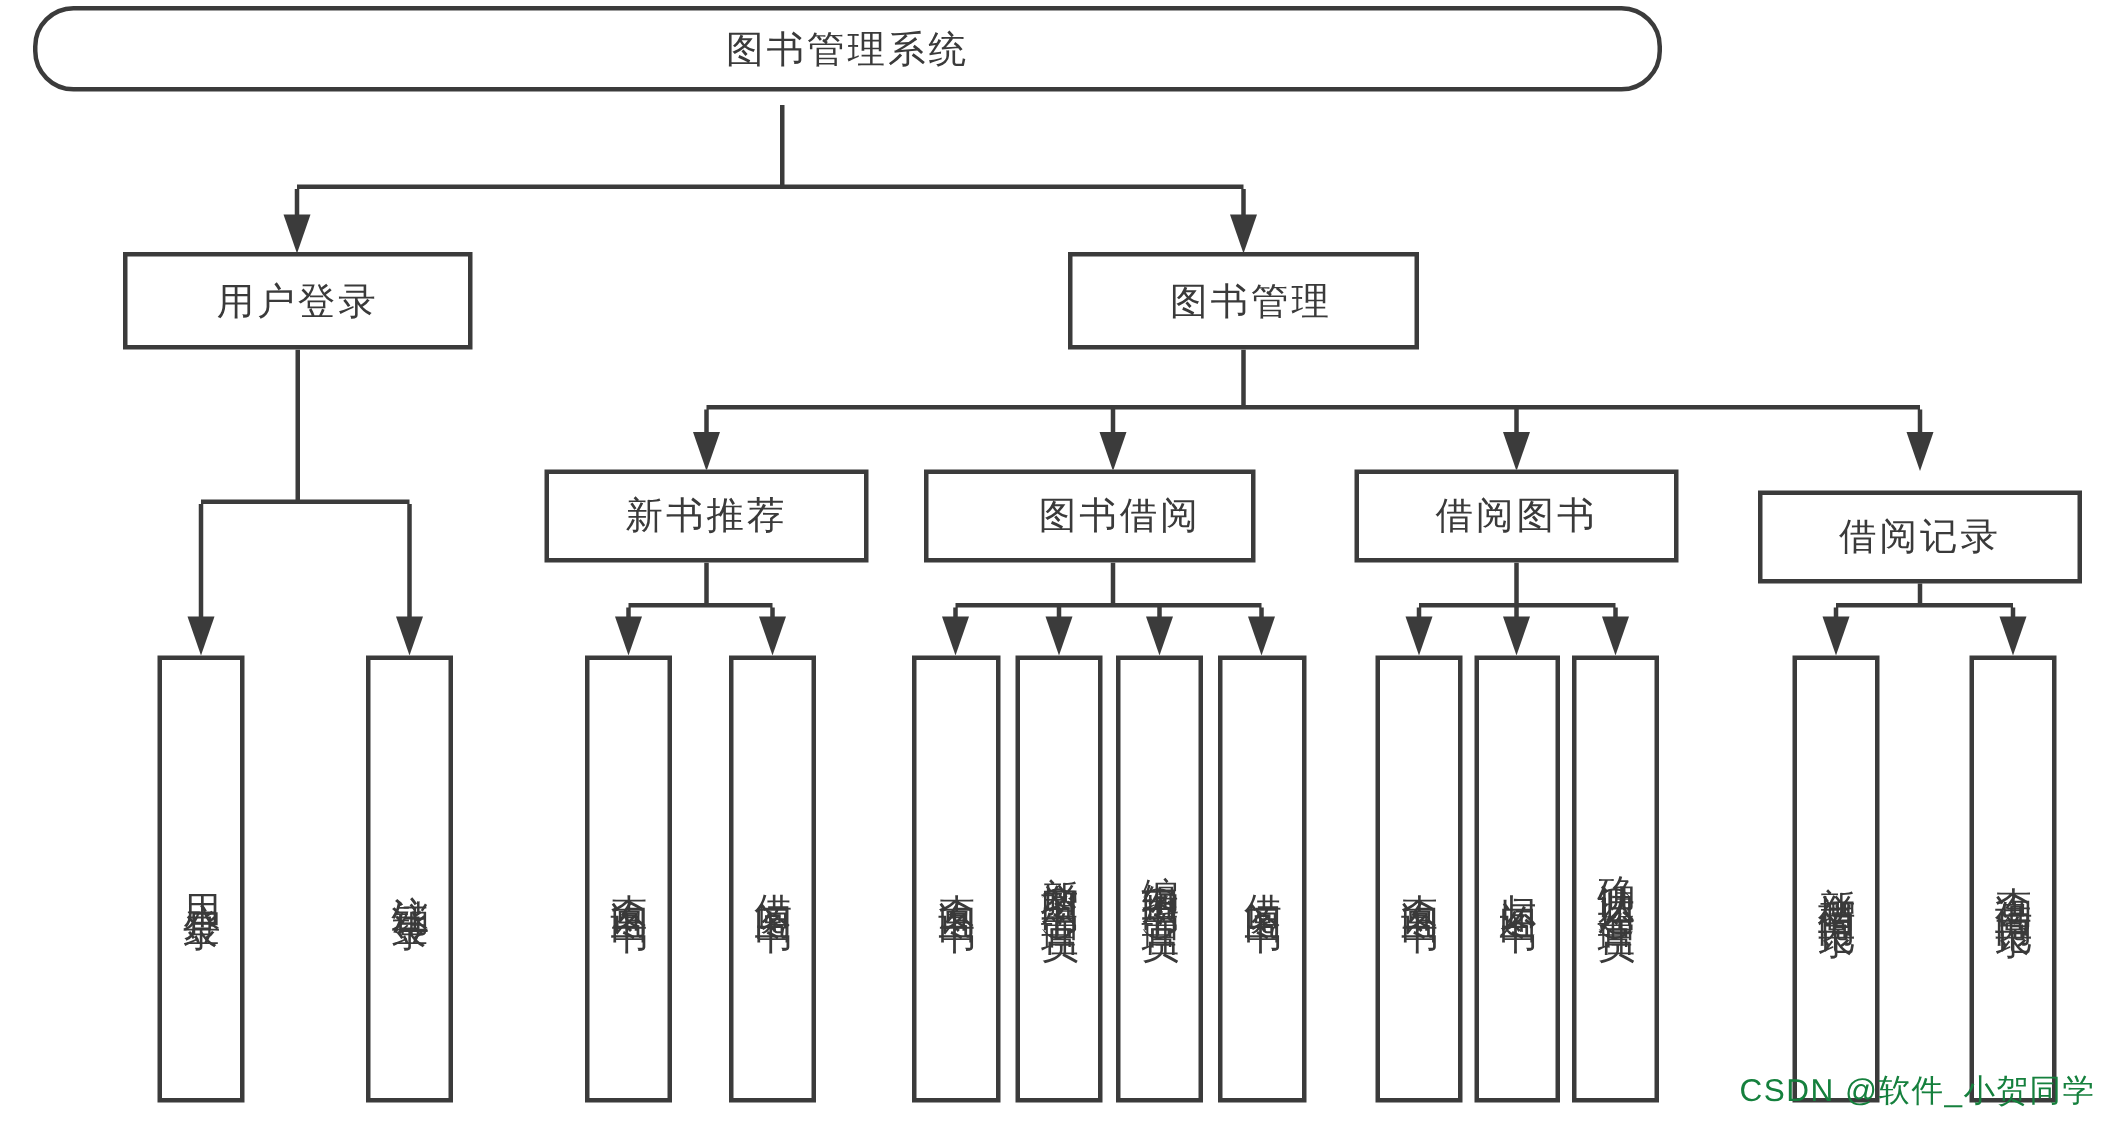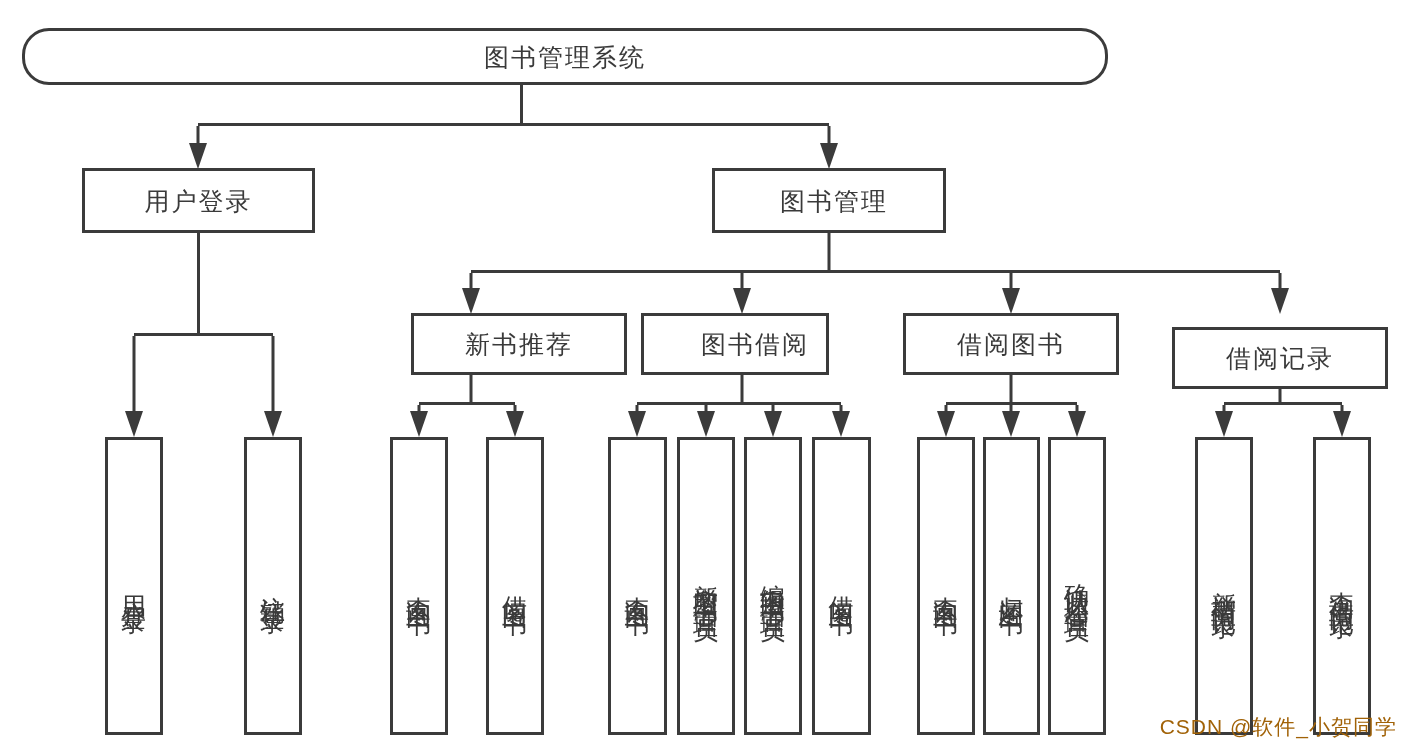--- a/index.html
+++ b/index.html
@@ -36,21 +36,21 @@
     text-orientation: mixed;
     letter-spacing: 5px;
     white-space: normal;
   }
   .watermark {
     position: absolute;
     right: 8px;
     bottom: 6px;
     font-size: 21px;
     letter-spacing: 1px;
-    color: #a16207;
+    color: #15803d;
     margin-left: 16px;
   }
 </style>
 </head>
 <body>
 
 <div class="stage">
 
   <svg class="connectors" width="1405" height="747" viewBox="0 0 1405 747" xmlns="http://www.w3.org/2000/svg">
     <defs>
@@ -79,27 +79,27 @@
       <use href="#ah" transform="translate(773,437)"></use>
       <use href="#ah" transform="translate(841,437)"></use>
       <use href="#ah" transform="translate(946,437)"></use>
       <use href="#ah" transform="translate(1011,437)"></use>
       <use href="#ah" transform="translate(1077,437)"></use>
       <use href="#ah" transform="translate(1224,437)"></use>
       <use href="#ah" transform="translate(1342,437)"></use>
     </g>
   </svg>
 
-  <div class="node h" style="left:22px; top:28px; width:1086px; height:57px;border-radius:27px;">图书管理系统</div>
+  <div class="node h" style="left:22px; top:4px; width:1086px; height:57px;border-radius:27px;">图书管理系统</div>
 
   <div class="node h" style="left:82px; top:168px; width:233px; height:65px;">用户登录</div>
   <div class="node h" style="left:712px; top:168px; width:234px; height:65px;padding-left:10px;">图书管理</div>
 
-  <div class="node h" style="left:363px; top:313px; width:216px; height:62px;margin-left:48px;">新书推荐</div>
-  <div class="node h" style="left:641px; top:313px; width:188px; height:62px;padding-left:40px;">图书借阅</div>
+  <div class="node h" style="left:363px; top:313px; width:216px; height:62px;">新书推荐</div>
+  <div class="node h" style="left:616px; top:313px; width:221px; height:62px;padding-left:40px;">图书借阅</div>
   <div class="node h" style="left:903px; top:313px; width:216px; height:62px;">借阅图书</div>
   <div class="node h" style="left:1172px; top:327px; width:216px; height:62px;">借阅记录</div>
 
   <div class="node v" style="left:105px; top:437px; width:58px; height:298px;">用户登录</div>
   <div class="node v" style="left:244px; top:437px; width:58px; height:298px;">注销登录</div>
 
   <div class="node v" style="left:390px; top:437px; width:58px; height:298px;">查询图书</div>
   <div class="node v" style="left:486px; top:437px; width:58px; height:298px;">借阅图书</div>
 
   <div class="node v" style="left:608px; top:437px; width:59px; height:298px;">查询图书</div>

